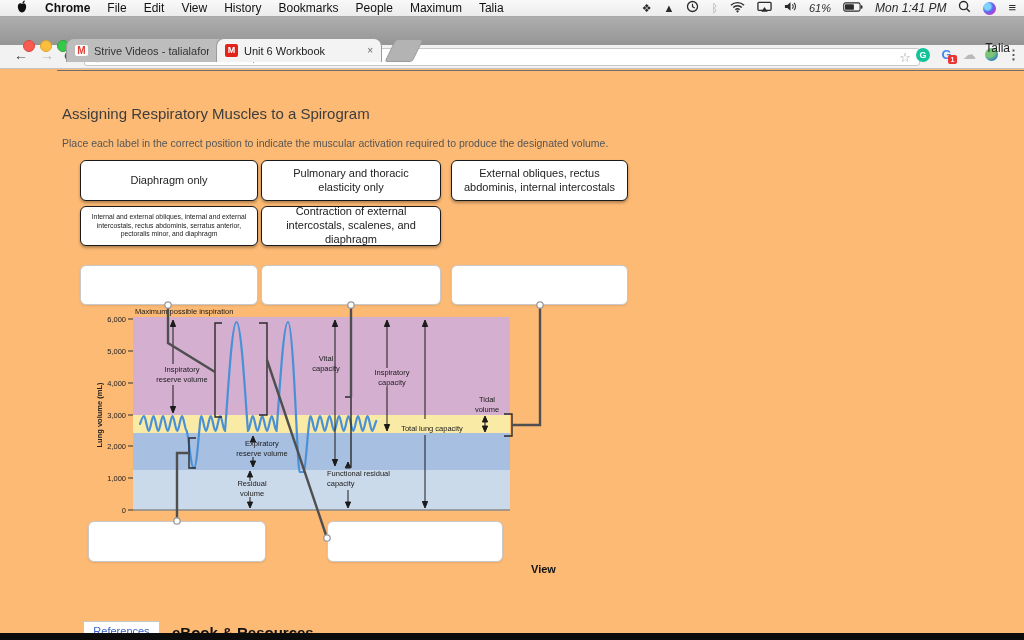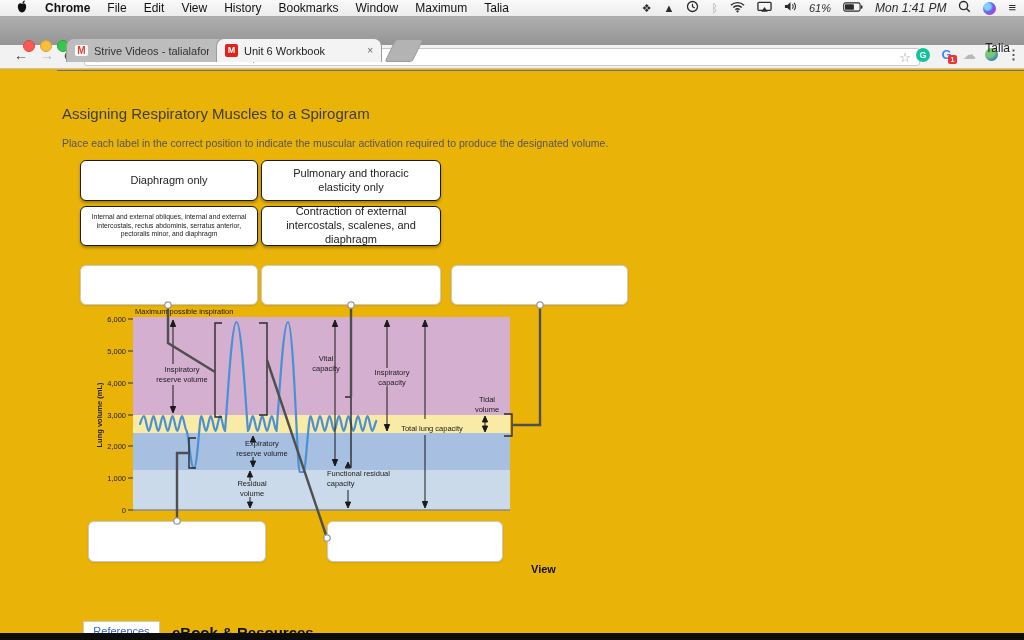--- a/index.html
+++ b/index.html
@@ -1,18 +1,18 @@
 <!DOCTYPE html>
 <html><head>
 <meta charset="utf-8">
 <style>
   * { margin:0; padding:0; box-sizing:border-box; }
   html,body { width:1024px; height:640px; }
   body { font-family:"Liberation Sans", sans-serif; background:#fff; }
-  .page { position:relative; width:1024px; height:640px; overflow:hidden; background:#eab308; }
+  .page { position:relative; width:1024px; height:640px; overflow:hidden; background:#fdba74; }
 
   
   .menubar { position:absolute; left:0; top:0; width:1024px; height:17px;
     background:linear-gradient(#f9f9f9,#ececec); border-bottom:1px solid #a9a9a9;
     display:flex; align-items:center; font-size:12px; color:#111; z-index:40; }
   .menubar-left { display:flex; align-items:center; gap:17px; padding-left:16px; }
   .menubar-left .bold { font-weight:bold; }
   .menubar-right { position:absolute; right:8px; top:0; height:16px; display:flex; align-items:center; gap:12px; color:#2b2b2b; }
   .mb-glyph { font-size:11px; line-height:16px; }
   .mb-small { font-size:11px;font-style:italic; }
@@ -101,21 +101,21 @@
             <path fill="#111" d="M6.5 4C4 2.5 2 4 2 7c0 3.5 2.2 6.5 4.5 6.5S11 10.5 11 7c0-3-2-4.5-4.5-3z"></path>
             <path fill="#111" d="M7 3.5C7 2 8 .8 9.5.5 9.6 2.2 8.5 3.4 7 3.5z"></path>
           </svg>
       </span>
       <span class="bold">Chrome</span>
       <span>File</span>
       <span>Edit</span>
       <span>View</span>
       <span>History</span>
       <span>Bookmarks</span>
-      <span>Window</span>
+      <span>People</span>
       <span>Maximum</span>
       <span>Talia</span>
     </div>
     <div class="menubar-right">
       <span class="mb-glyph">❖</span>
       <span class="mb-glyph">▲</span>
       <span>
         <svg width="13" height="13" viewBox="0 0 14 14">
             <circle cx="7" cy="7" r="5.4" fill="none" stroke="#2b2b2b" stroke-width="1.4"></circle>
             <path d="M7 4v3.2l2.3 1.3" fill="none" stroke="#2b2b2b" stroke-width="1.3"></path>
@@ -206,20 +206,21 @@
   </div>
 
   <div class="points">3.33 points</div>
   <div class="points-line"></div>
 
   <div class="q-title">Assigning Respiratory Muscles to a Spirogram</div>
   <div class="q-instruction">Place each label in the correct position to indicate the muscular activation required to produce the designated volume.</div>
 
   <div class="lbox" style="left:80px; top:160px; width:178px; height:41px;">Diaphragm only</div>
   <div class="lbox" style="left:261px; top:160px; width:180px; height:41px;">Pulmonary and thoracic elasticity only</div>
+  <div class="lbox" style="left:451px; top:160px; width:177px; height:41px;">External obliques, rectus abdominis, internal intercostals</div>
   <div class="lbox lbox-tiny" style="left:80px; top:206px; width:178px; height:40px;">Internal and external obliques, internal and external intercostals, rectus abdominis, serratus anterior, pectoralis minor, and diaphragm</div>
   <div class="lbox" style="left:261px; top:206px; width:180px; height:40px;">Contraction of external intercostals, scalenes, and diaphragm</div>
 
   <div class="dropbox" style="left:80px; top:265px; width:178px; height:40px;"></div>
   <div class="dropbox" style="left:261px; top:265px; width:180px; height:40px;"></div>
   <div class="dropbox" style="left:451px; top:265px; width:177px; height:40px;"></div>
 
   <div class="dropbox" style="left:88px; top:521px; width:178px; height:41px;"></div>
   <div class="dropbox" style="left:327px; top:521px; width:176px; height:41px;"></div>
 

